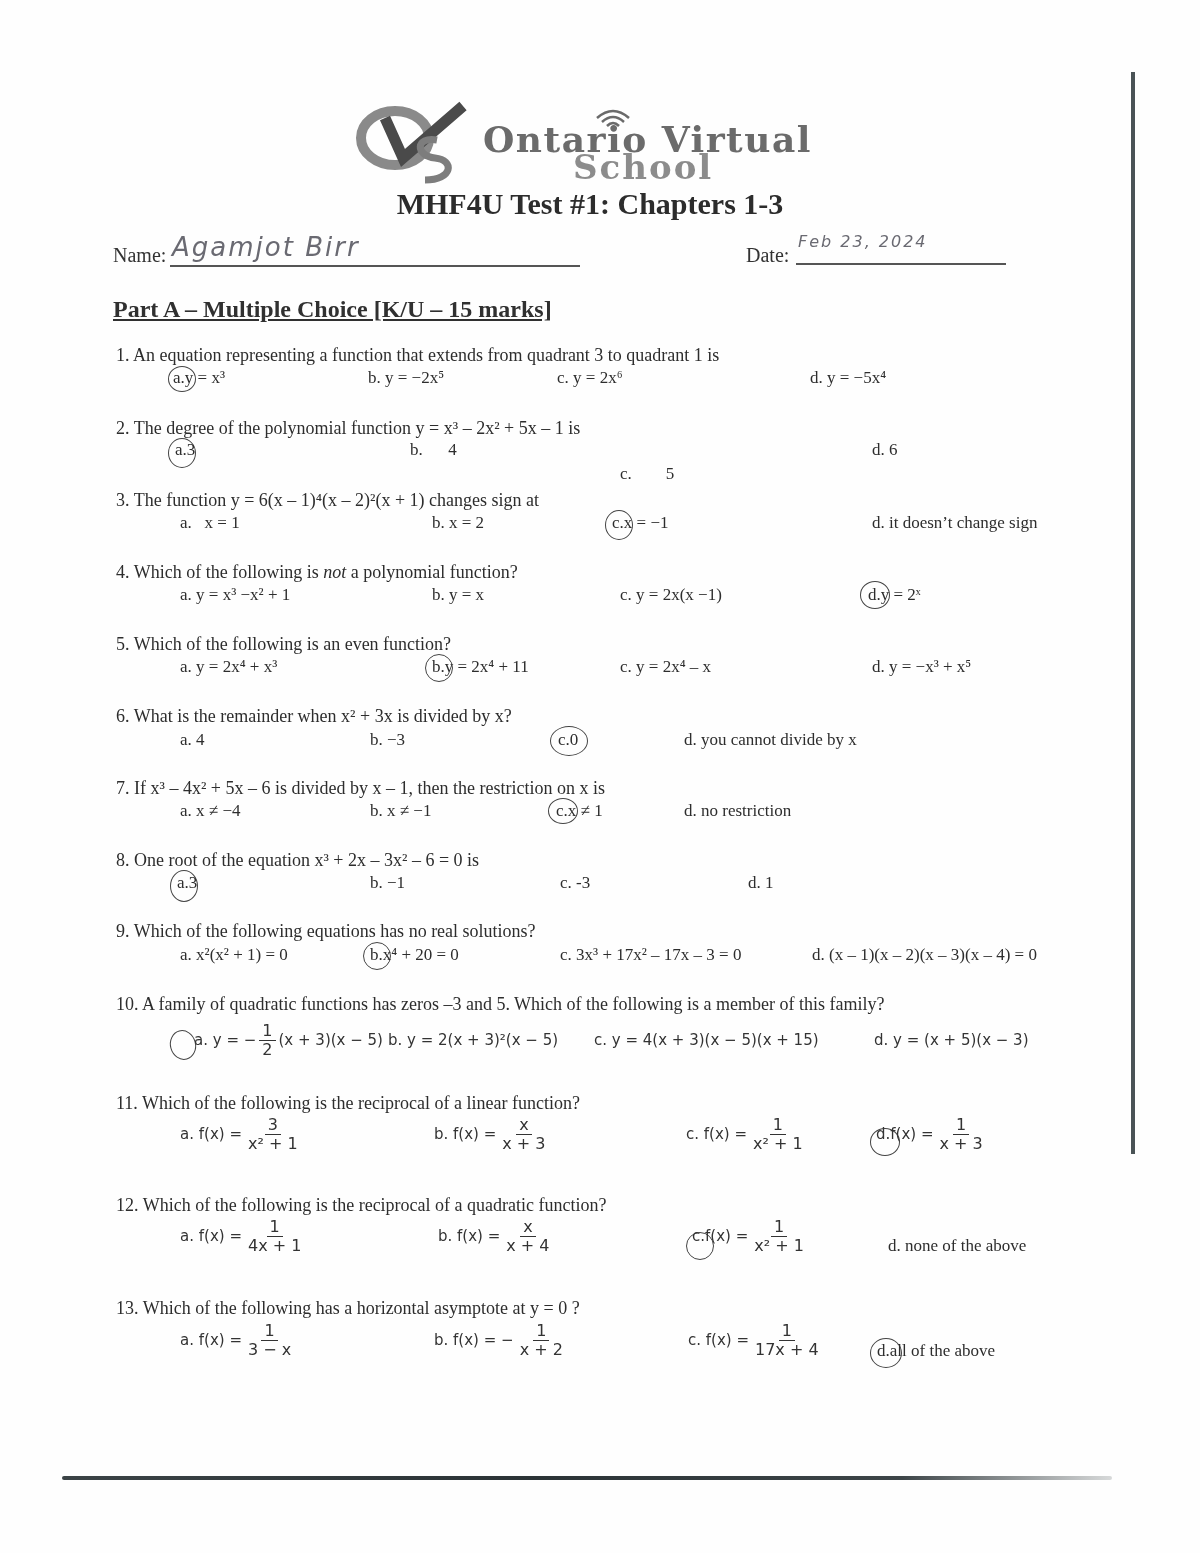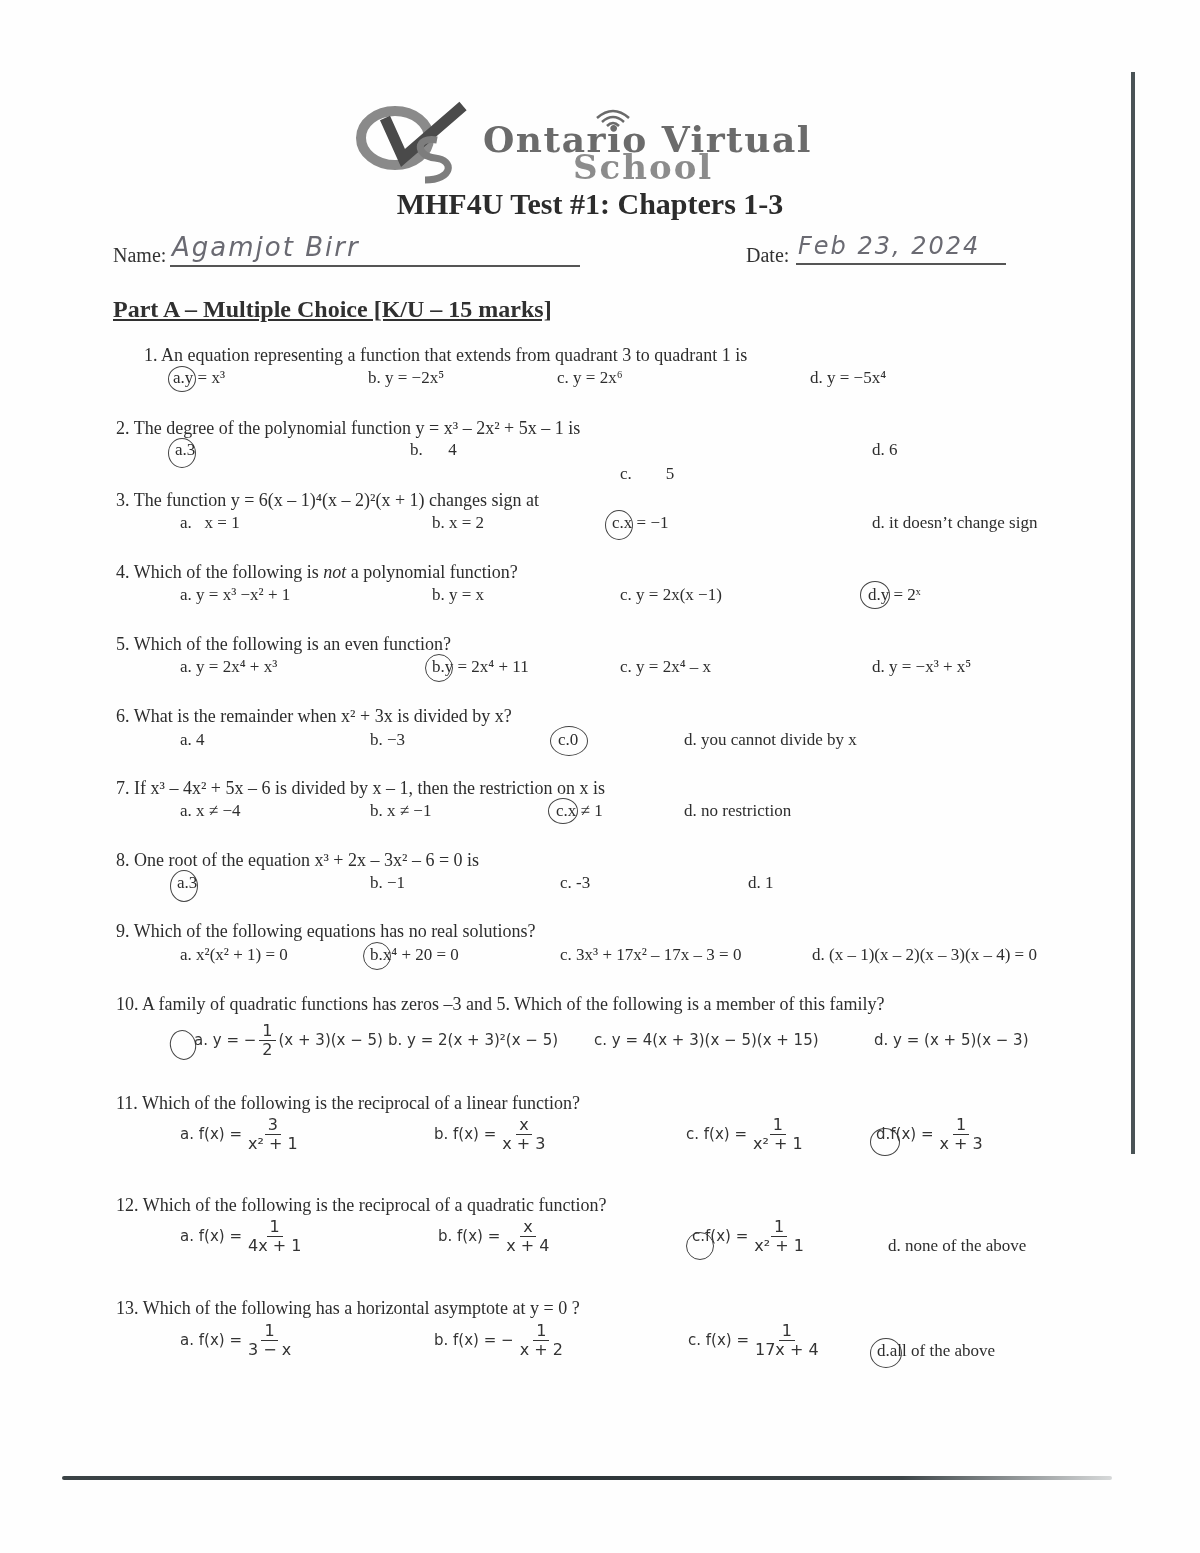--- a/index.html
+++ b/index.html
@@ -60,26 +60,26 @@
     <div class="logo-text2">School</div>
   </div>
 
   <div class="title">MHF4U Test #1: Chapters 1-3</div>
 
   <div class="field-label" style="left:113px; top:244px;">Name:</div>
   <div class="handwriting" style="left:172px; top:232px;">Agamjot Birr</div>
   <div class="field-line" style="left:170px; top:265px; width:410px;"></div>
 
   <div class="field-label" style="left:746px; top:244px;">Date:</div>
-  <div class="handwriting" style="left:798px; top:232px; font-size:24px;">Feb 23, 2024</div>
+  <div class="handwriting" style="left:798px; top:232px; font-size:16px;">Feb 23, 2024</div>
   <div class="field-line" style="left:796px; top:263px; width:210px;"></div>
 
   <div class="section-heading">Part A – Multiple Choice [K/U – 15 marks]</div>
 
-  <div class="q" style="top:345px;margin-left:28px;">
+  <div class="q" style="top:345px;">
     <span>1.</span> <span>An equation representing a function that extends from quadrant 3 to quadrant 1 is</span>
   </div>
   <div class="circ" style="left:168px; top:366px; width:26px; height:24px;"></div>
   <div class="opt" style="left:173px; top:368px;"><span>a.</span><span>y = x³</span></div>
   <div class="opt" style="left:368px; top:368px;"><span>b.</span> <span>y = −2x⁵</span></div>
   <div class="opt" style="left:557px; top:368px;"><span>c.</span> <span>y = 2x⁶</span></div>
   <div class="opt" style="left:810px; top:368px;"><span>d.</span> <span>y = −5x⁴</span></div>
 
   <div class="q" style="top:418px;">
     <span>2.</span> <span>The degree of the polynomial function y = x³ – 2x² + 5x – 1 is</span>

